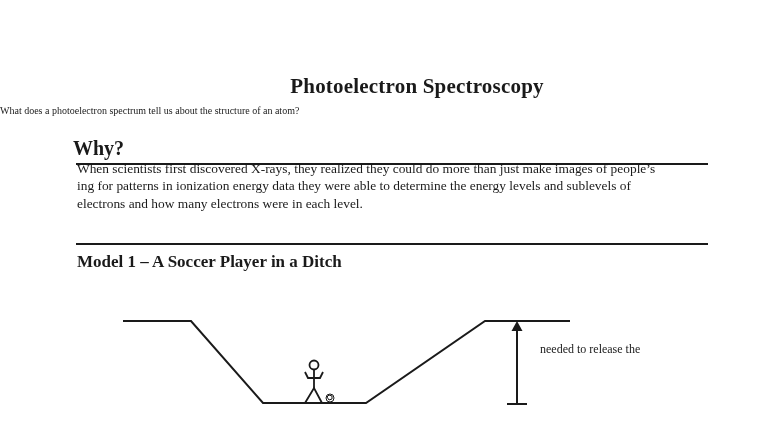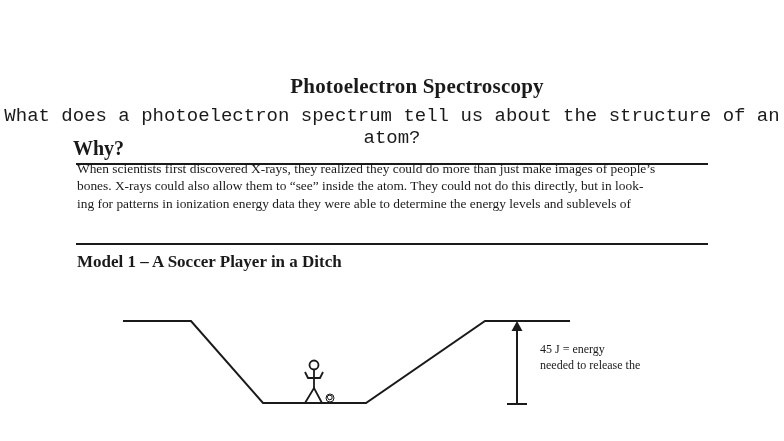--- a/index.html
+++ b/index.html
@@ -1,21 +1,21 @@
 <!DOCTYPE html>
 <html><head>
   <meta charset="utf-8">
   <style>
     html, body { margin: 0; padding: 0; background: #ffffff; }
     body { width: 784px; height: 441px; position: relative; overflow: hidden;
            font-family: "Liberation Serif", "DejaVu Serif", serif; color: #1a1a1a; }
     .title { position: absolute; left: 0; width: 784px; top: 74px; text-align: center;
              font-size: 21px; font-weight: bold; letter-spacing: 0.2px; padding-left: 25px; }
-    .subtitle { position: absolute; left: 0; width: 784px; top: 105px; text-align: center;
-                font-size: 19px; font-family: Liberation Mono, monospace; }
+    .subtitle { position: absolute; left: 0; width: 784px; top: 105px; 
+                font-size: 10px; }
     .section-heading { position: absolute; left: 73px; top: 137px; font-size: 20px; font-weight: bold; }
     .rule { position: absolute; left: 76px; width: 632px; height: 2px; background: #1a1a1a; }
     .rule.top { top: 163px; }
     .rule.bottom { top: 243px; }
     .why-text { position: absolute; left: 77px; top: 160px; width: 632px;
                 font-size: 13.4px; line-height: 17.4px; }
     .why-text span { display: block; white-space: nowrap; }
     .model-heading { position: absolute; left: 77px; top: 252px; font-size: 17px; font-weight: bold; }
     .diagram { position: absolute; left: 0; top: 0; width: 784px; height: 441px; }
     .annotation { position: absolute; left: 540px; top: 342px; font-size: 12px; line-height: 15.5px; }
@@ -24,22 +24,22 @@
 </head>
 <body>
 
 <div class="title">Photoelectron Spectroscopy</div>
 <div class="subtitle">What does a photoelectron spectrum tell us about the structure of an atom?</div>
 
 <div class="section-heading">Why?</div>
 <div class="rule top"></div>
 <div class="why-text">
   <span>When scientists first discovered X-rays, they realized they could do more than just make images of people’s</span>
-  <span>bones. X-rays could also allow them to “see” inside the atom. They could not do this directly, but in look-</span>
   <span>ing for patterns in ionization energy data they were able to determine the energy levels and sublevels of</span>
+  <span>electrons and how many electrons were in each level.</span>
 </div>
 <div class="rule bottom"></div>
 
 <div class="model-heading">Model 1 – A Soccer Player in a Ditch</div>
 
 <svg class="diagram" width="784" height="441" viewBox="0 0 784 441">
   <g fill="none" stroke="#1a1a1a" stroke-width="2" stroke-linejoin="miter">
     <polyline points="123,321 191,321 263,403 366,403 485,321 570,321"></polyline>
   </g>
   <g fill="none" stroke="#1a1a1a" stroke-width="1.8">
@@ -53,15 +53,14 @@
     <path d="M327,397 l2,-2 l3,1 l0,3 l-3,1 z"></path>
   </g>
   <g stroke="#1a1a1a" stroke-width="2" fill="#1a1a1a">
     <line x1="517" y1="330" x2="517" y2="404"></line>
     <line x1="507" y1="404" x2="527" y2="404"></line>
     <polygon points="517,321 511.5,331 522.5,331" stroke-width="0"></polygon>
   </g>
 </svg>
 
 <div class="annotation">
-  <span>45 J = energy</span>
   <span>needed to release the</span>
 </div>
 
 </body></html>

